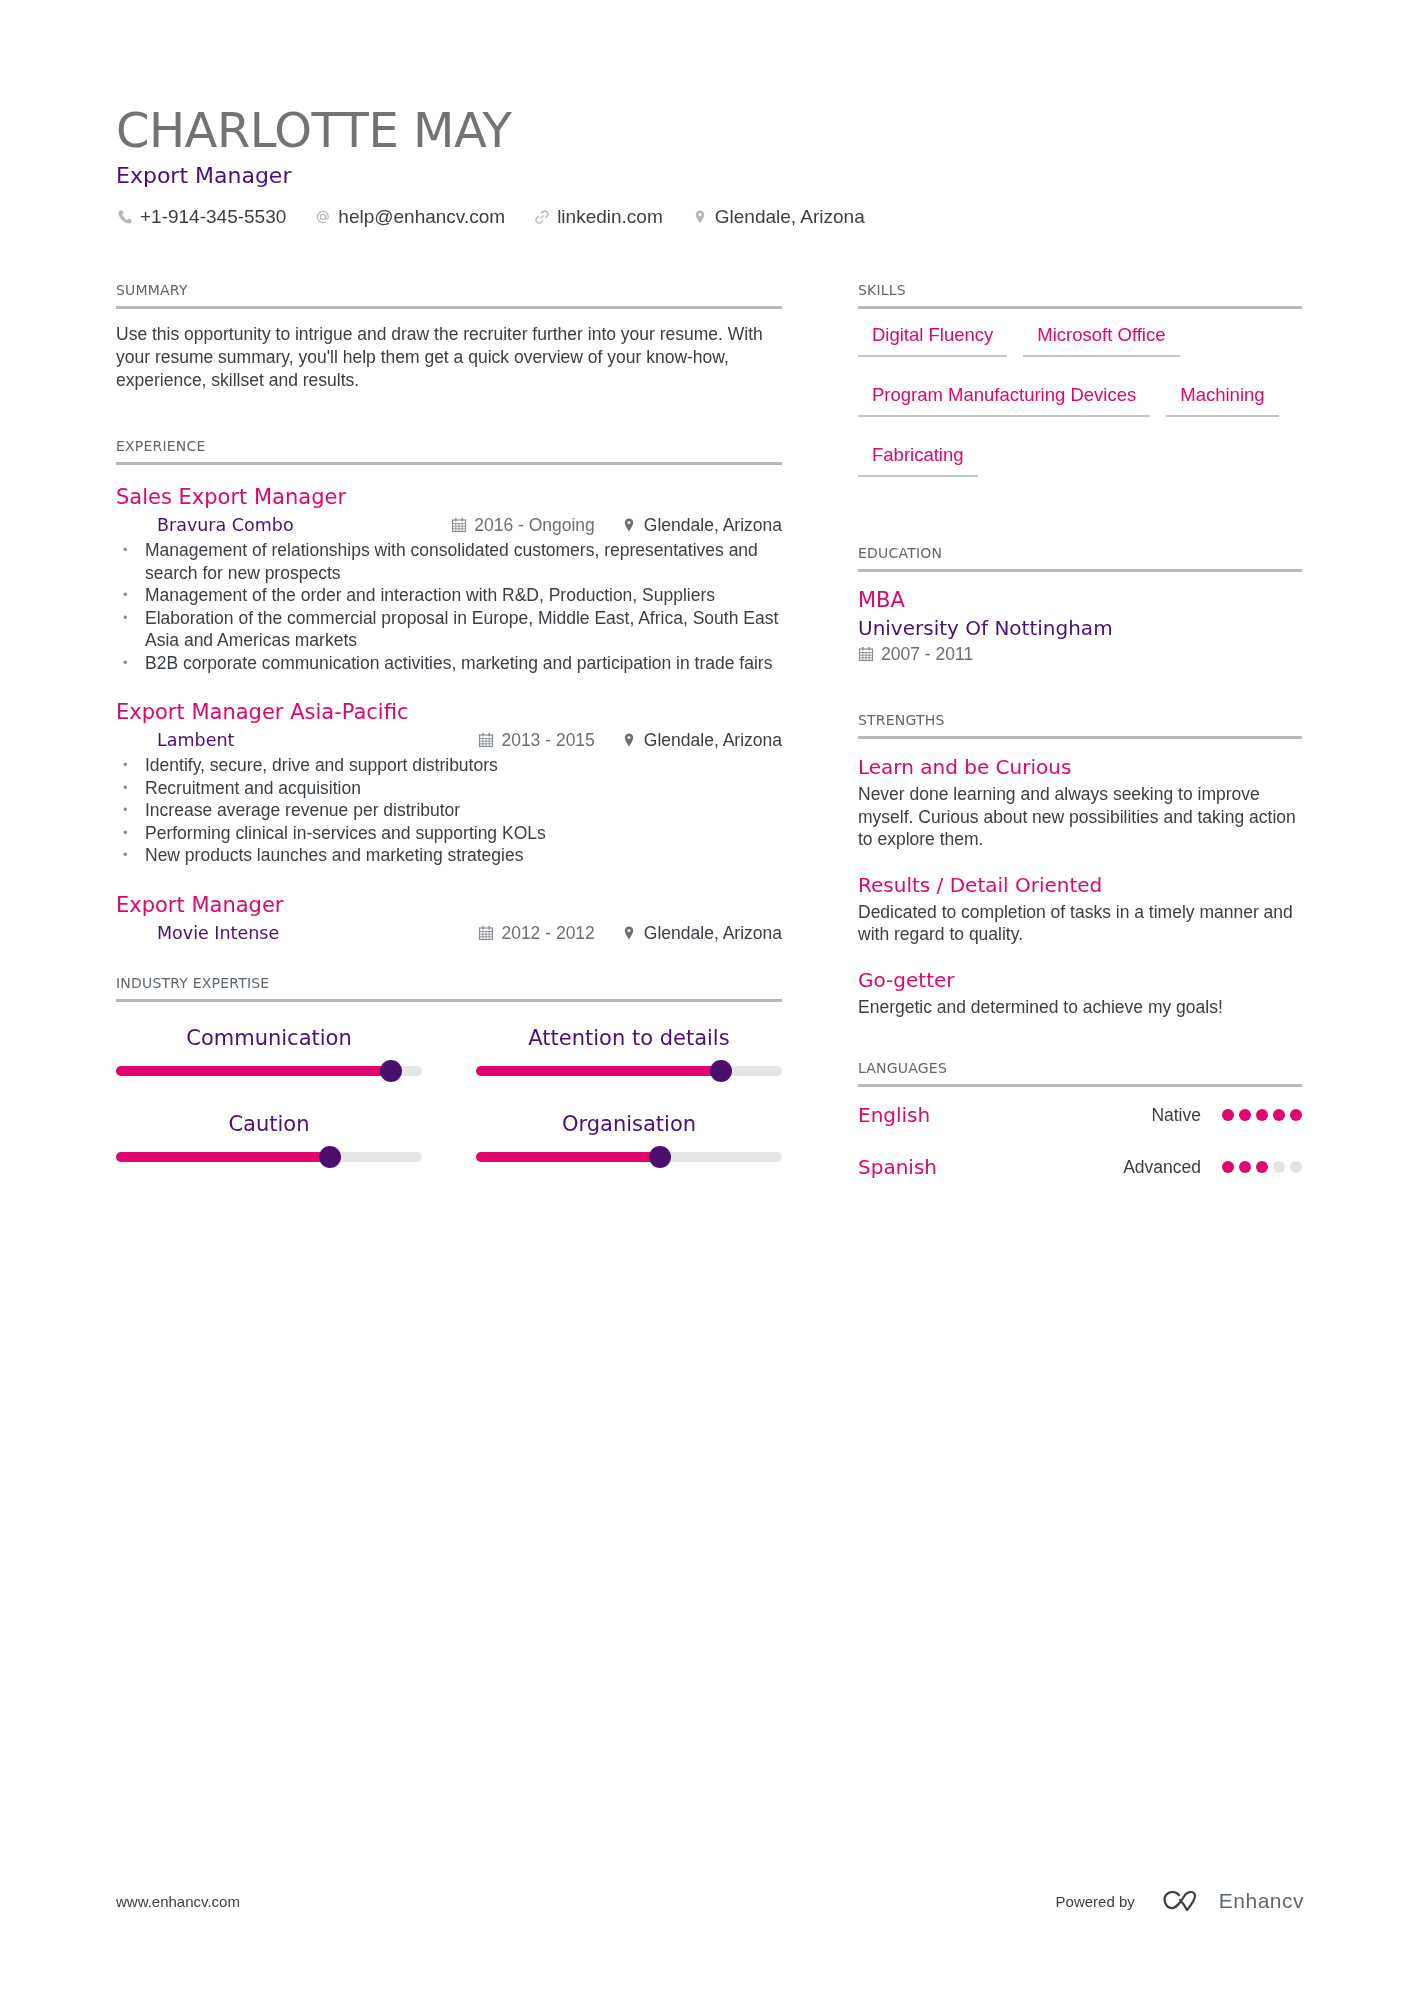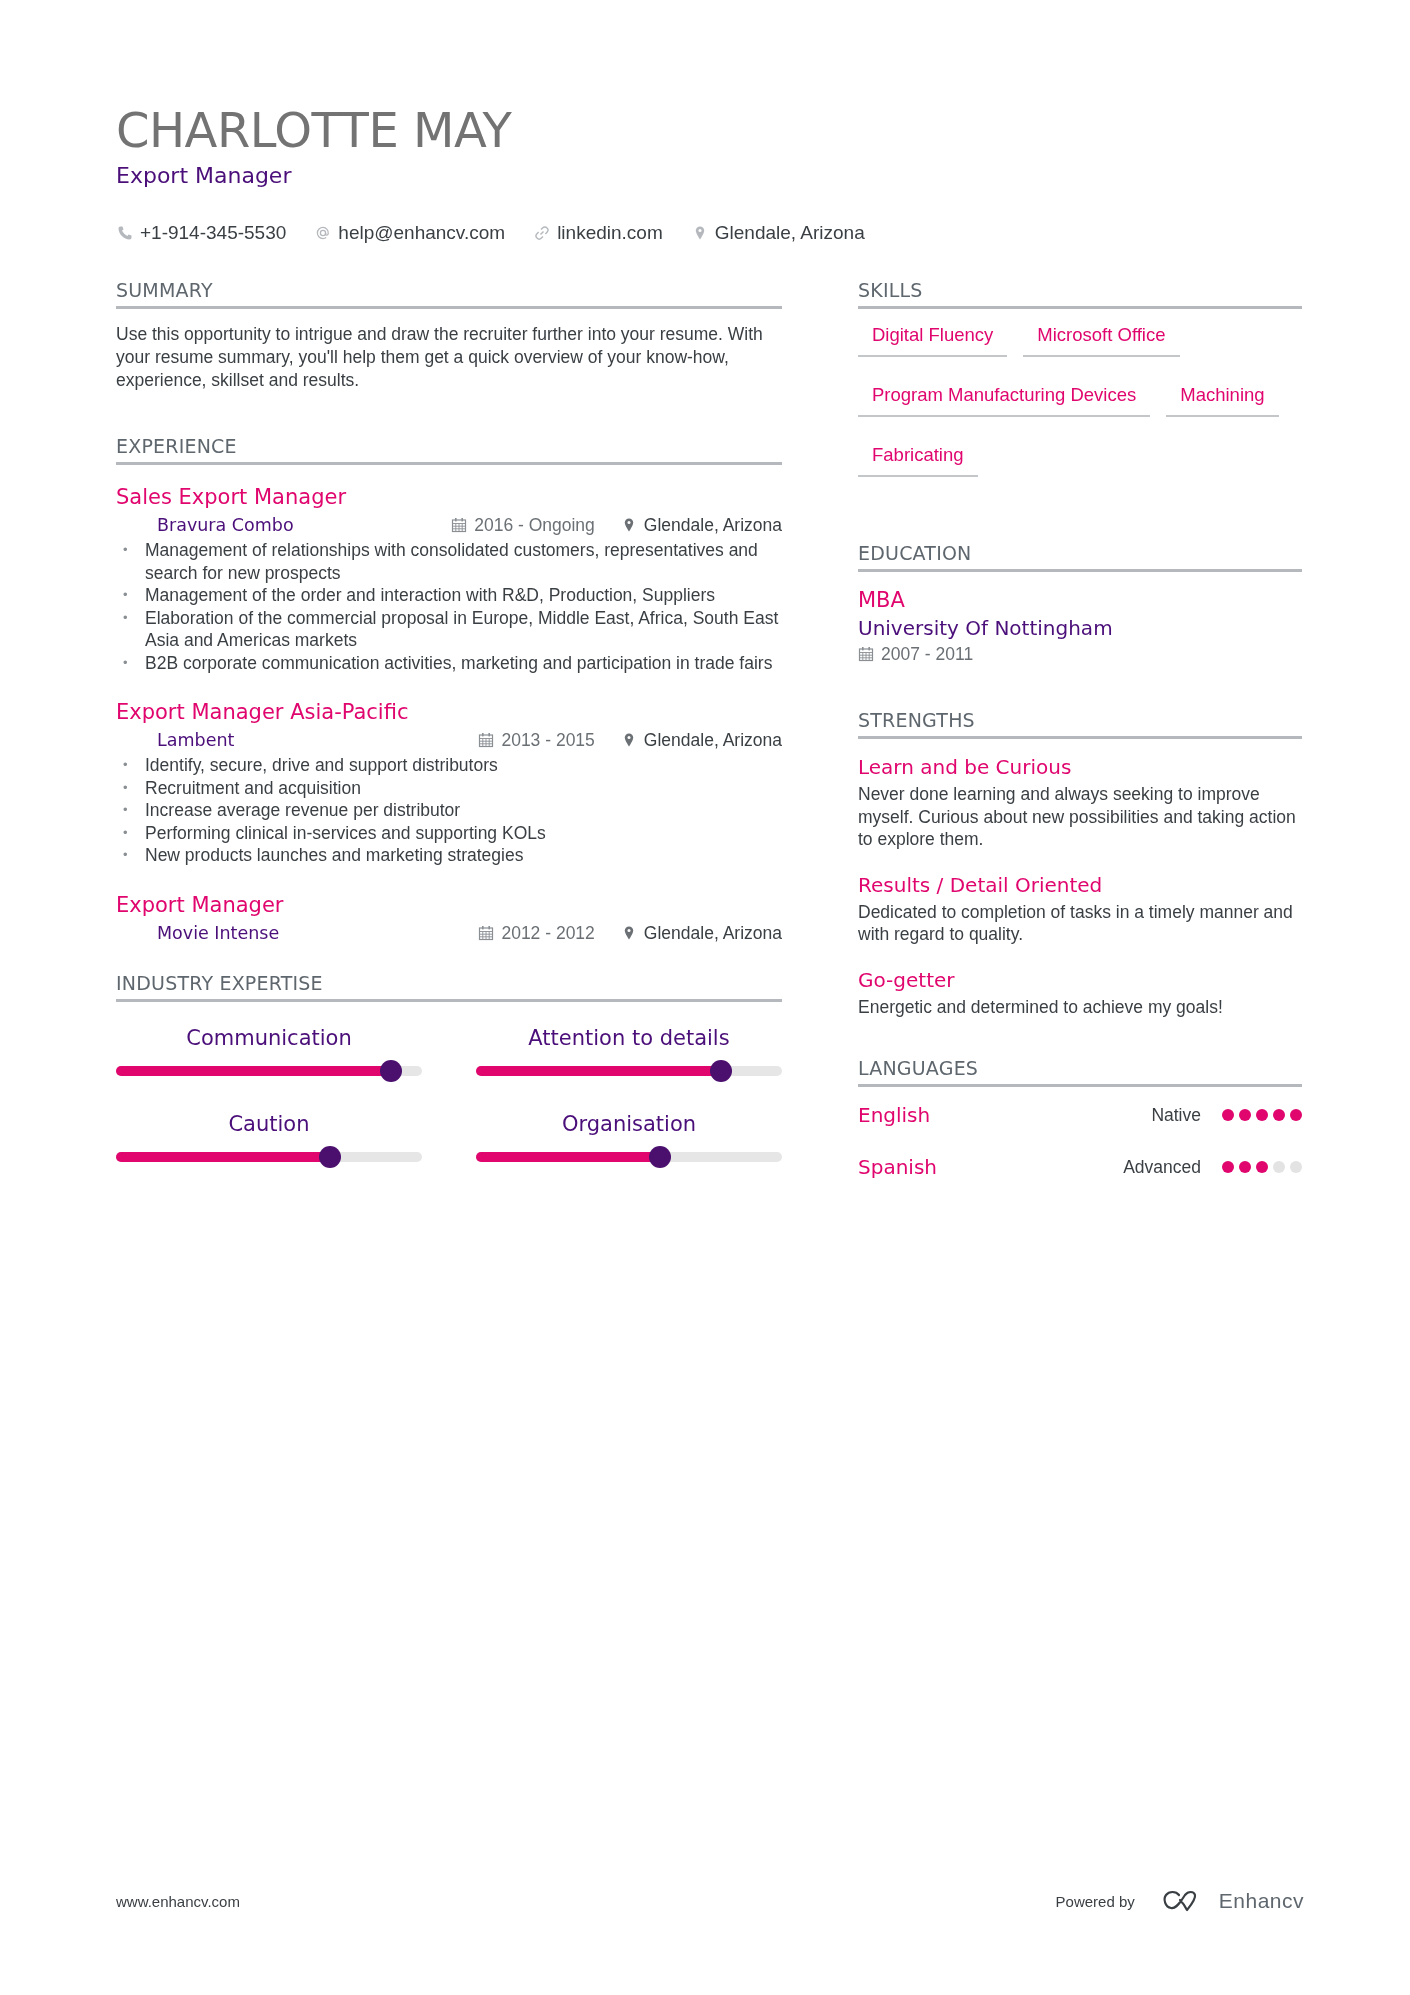--- a/index.html
+++ b/index.html
@@ -3,30 +3,30 @@
 <meta charset="utf-8">
 <style>
   * { box-sizing: border-box; margin: 0; padding: 0; }
   html, body { width: 1410px; height: 1995px; background: #ffffff; }
   body { font-family: "Liberation Sans", "DejaVu Sans", sans-serif; color: #3a3f44; position: relative; }
   .page { position: absolute; left: 0; top: 0; width: 1410px; height: 1995px; }
 
   .header { position: absolute; left: 116px; top: 100px; width: 1190px; }
   .name { font-family: "DejaVu Sans", sans-serif; font-size: 48px; color: #737373; letter-spacing: -0.5px; line-height: 60px; font-weight: normal; }
   .role { font-family: "DejaVu Sans", sans-serif; font-size: 22px; color: #4b0f7a; margin-top: 2px; line-height: 28px; }
-  .contacts { display: flex; align-items: center; margin-top: 32px; font-size: 19px; color: #3a3f44; }
+  .contacts { display: flex; align-items: center; margin-top: 16px; font-size: 19px; color: #3a3f44; }
   .contact { display: flex; align-items: center; margin-right: 28px; }
   .contact .ic { width: 18px; height: 18px; margin-right: 6px; display: inline-flex; align-items: center; justify-content: center; }
   .contact .ic svg { width: 16px; height: 16px; }
 
   .col-left { position: absolute; left: 116px; top: 278px; width: 666px; }
   .col-right { position: absolute; left: 858px; top: 278px; width: 444px; }
 
   .section { margin-bottom: 42px; }
-  .section-title { font-family: "DejaVu Sans", sans-serif; font-size: 19px; color: #5f676e; letter-spacing: 0.2px; padding-bottom: 4px; border-bottom: 3px solid #b5b9bd; line-height: 24px; }
+  .section-title { font-family: "DejaVu Sans", sans-serif; font-size: 14px; color: #5f676e; letter-spacing: 0.2px; padding-bottom: 4px; border-bottom: 3px solid #b5b9bd; line-height: 24px; }
   .section-body { padding-top: 14px; }
 
   .summary-text { font-size: 17.5px; line-height: 23px; color: #3a3f44; }
 
   .job { margin-bottom: 24px; }
   .job-title { font-family: "DejaVu Sans", sans-serif; font-size: 21px; color: #e0066e; line-height: 28px; }
   .job-meta { display: flex; align-items: center; margin-top: 2px; line-height: 24px; margin-left: 41px; }
   .company { font-family: "DejaVu Sans", sans-serif; font-size: 17.5px; color: #4b0f7a; flex: 1; }
   .dates { font-size: 17.5px; color: #6b7075; display: flex; align-items: center; margin-right: 26px; }
   .loc { font-size: 17.5px; color: #3a3f44; display: flex; align-items: center; }

